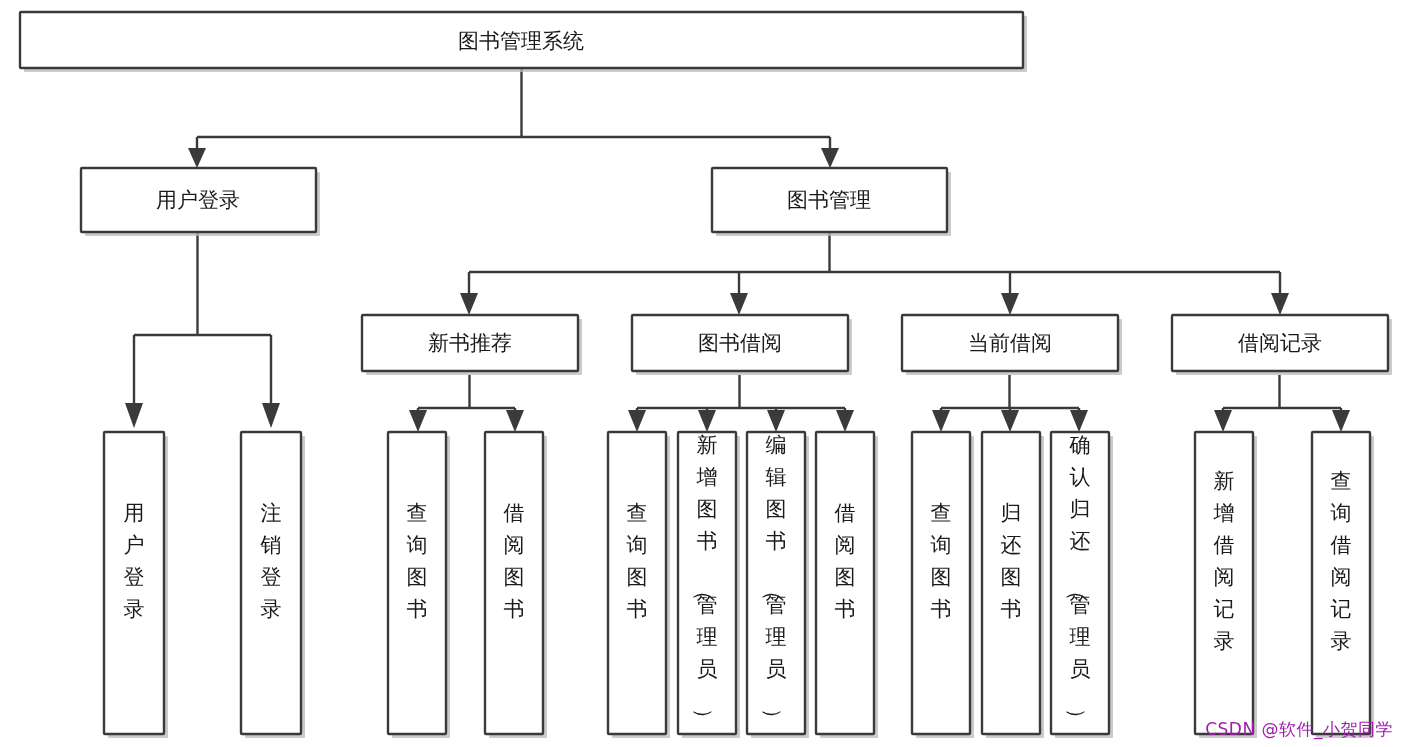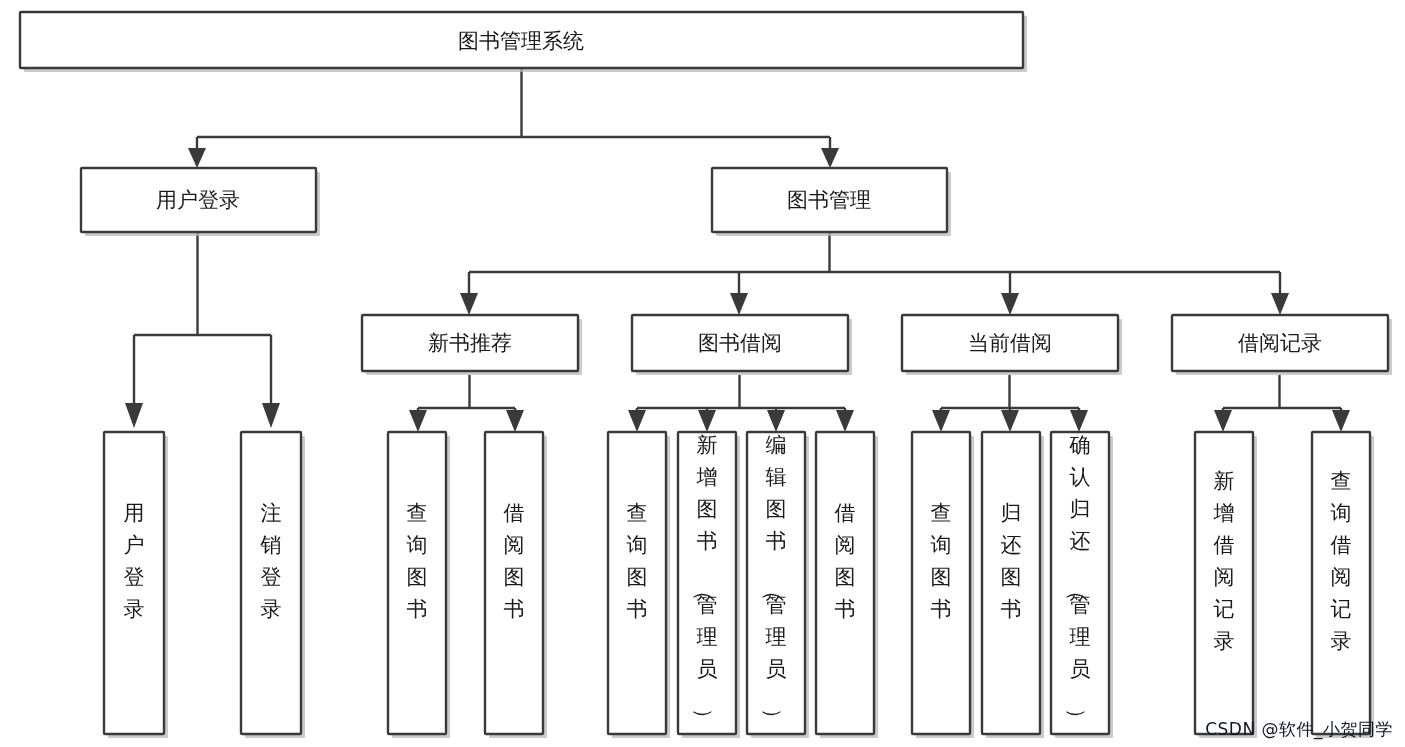--- a/index.html
+++ b/index.html
@@ -57,21 +57,21 @@
     font-family: "DejaVu Sans", "Liberation Sans", sans-serif;
     font-size: 21px;
     text-anchor: middle;
   }
   .watermark {
     position: absolute;
     right: 12px;
     bottom: 6px;
     font-family: "DejaVu Sans", "Liberation Sans", sans-serif;
     font-size: 17px;
-    color: #0f172a;
+    color: #a21caf;
     letter-spacing: 0.5px;
     white-space: nowrap;
     user-select: none;
   }
 </style>
 </head>
 <body>
 
 <div id="diagram-root">
 

